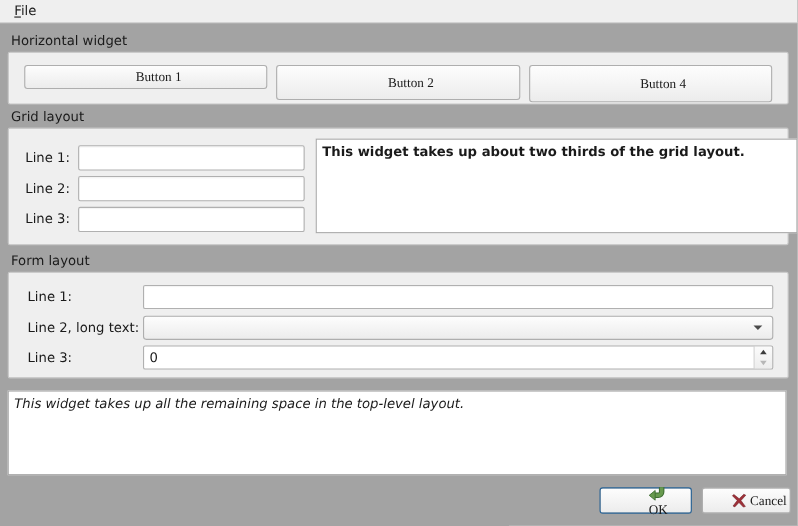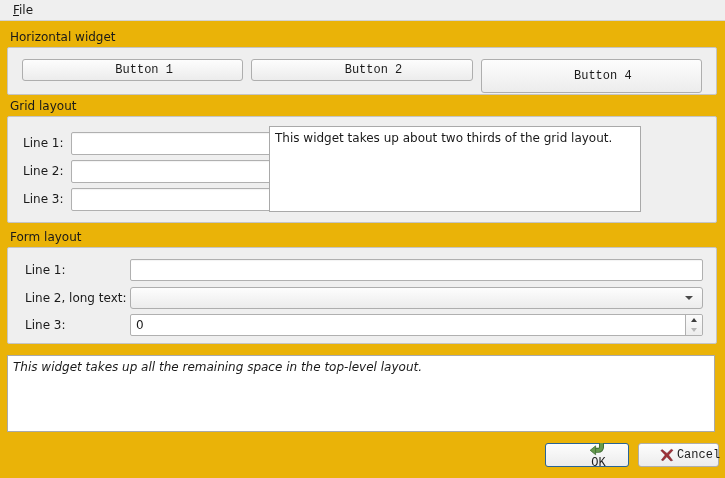--- a/index.html
+++ b/index.html
@@ -6,21 +6,21 @@
   body {
     font-family: "DejaVu Sans", "Liberation Sans", sans-serif;
     font-size: 12px;
     color: #1a1a1a;
     background: #ffffff;
   }
   .window {
     position: relative;
     width: 725px;
     height: 478px;
-    background: #eab308;
+    background: #a3a3a3;
     overflow: hidden;
   }
 
   
   .menubar {
     position: absolute; left:0; top:0; width:725px; height:20px;
     background: #efefef;
     border-bottom: 1px solid #d2d2d2;
   }
   .menu-item {
@@ -37,21 +37,21 @@
     border: 1px solid #c5c5c5;
     border-radius: 2px;
     background: #efefef;
   }
 
   
   .qbutton {
     background: linear-gradient(to bottom, #fdfdfd, #ececec);
     border: 1px solid #aeaeae;
     border-radius: 3px;
-    font-family: Liberation Mono, monospace;
+    font-family: Liberation Serif, serif;
     font-size: 12px;
     color: #1a1a1a;
     display: flex; align-items: center; justify-content: center;
     box-sizing: border-box;
     cursor: default;
     padding-left: 29px;
   }
   .qbutton.default {
     border-color: #2a6496;
   }
@@ -143,34 +143,34 @@
 <div class="window">
 
   <div class="menubar">
     <div class="menu-item"><span class="mnemonic">F</span><span>ile</span></div>
   </div>
 
   <div class="group-title" style="top:30px;">Horizontal widget</div>
   <div class="group-frame" style="left:7px; top:47px; width:708px; height:46px;">
     <div style="position:absolute; left:14px; right:14px; top:11px; display:flex; gap:8px;">
       <button class="qbutton" style="flex:1; height:22px;">Button 1</button>
-      <button class="qbutton" style="flex:1; height:22px;">Button 2</button>
+      <button class="qbutton" style="flex:1; height:32px;">Button 2</button>
       <button class="qbutton" style="flex:1; height:34px;">Button 4</button>
     </div>
   </div>
 
   <div class="group-title" style="top:99px;">Grid layout</div>
   <div class="group-frame" style="left:7px; top:116px; width:708px; height:105px;">
     <div class="field-label" style="left:15px; top:15px;">Line 1:</div>
     <input class="lineedit" style="position: absolute; left: 63px; top: 15px; width: 206px; height: 23px;" value="">
     <div class="field-label" style="left:15px; top:43px;">Line 2:</div>
     <input class="lineedit" style="position: absolute; left: 63px; top: 43px; width: 206px; height: 23px;" value="">
     <div class="field-label" style="left:15px; top:71px;">Line 3:</div>
     <input class="lineedit" style="position: absolute; left: 63px; top: 71px; width: 206px; height: 23px;" value="">
-    <div class="textedit" style="left:261px; top:9px; width:372px; height:86px;">This widget takes up about two thirds of the grid layout.</div>
+    <div class="textedit" style="left:279px; top:9px; width:438px; height:86px;font-weight:bold;">This widget takes up about two thirds of the grid layout.</div>
   </div>
 
   <div class="group-title" style="top:230px;">Form layout</div>
   <div class="group-frame" style="left:7px; top:247px; width:708px; height:95px;">
     <div class="field-label" style="left:17px; top:11px;">Line 1:</div>
     <input class="lineedit" style="position: absolute; left: 122px; top: 11px; width: 573px; height: 22px;" value="">
 
     <div class="field-label" style="left:17px; top:39px;">Line 2, long text:</div>
     <div class="combobox" style="left:122px; top:39px; width:573px; height:22px;">
       <span class="combo-arrow"></span>

